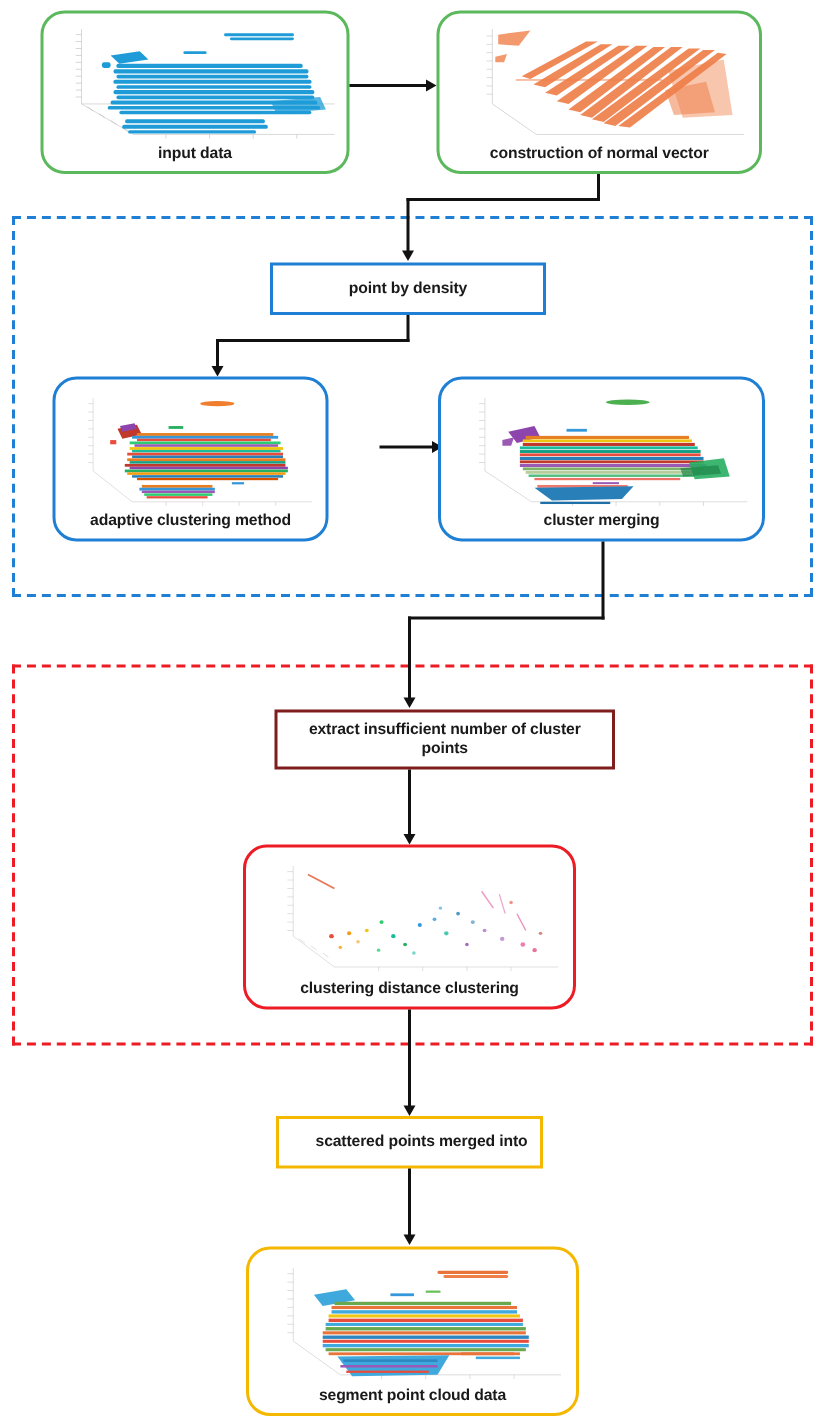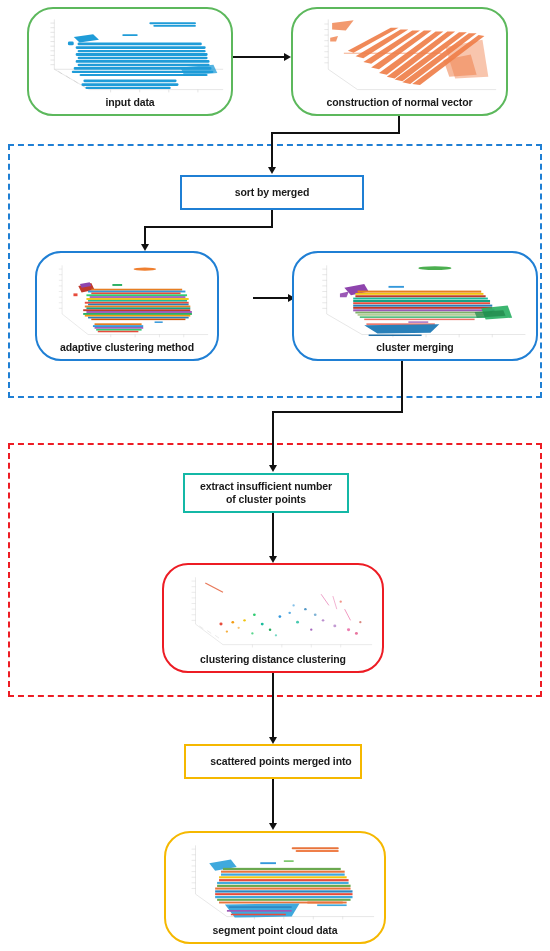--- a/index.html
+++ b/index.html
@@ -29,21 +29,21 @@
 
   .node {
     position: absolute;
     box-sizing: border-box;
     background: #ffffff;
     display: flex;
     flex-direction: column;
     align-items: center;
     justify-content: flex-start;
   }
-  .node.rounded { border-radius: 26px; }
+  .node.rounded { border-radius: 16px; }
   .node.proc {
     justify-content: center;
     border-radius: 0;
   }
   .node-label {
     font-size: 10.5px;
     font-weight: bold;
     color: #1a1a1a;
     text-align: center;
     line-height: 1.25;
@@ -190,21 +190,21 @@
 
   <div class="seg h" style="left:233px; top:56px; width:51px;"></div>
   <div class="arrow right" style="left:284px; top:53px;"></div>
 
   <div class="seg v" style="left:398px; top:116px; height:18px;"></div>
   <div class="seg h" style="left:271px; top:132px; width:129px;"></div>
   <div class="seg v" style="left:271px; top:132px; height:37px;"></div>
   <div class="arrow down" style="left:268px; top:167px;"></div>
 
   <div class="node proc" style="left:180px; top:175px; width:184px; height:35px; border:2px solid #1f7fd4;">
-    <div class="node-label">sort by merged</div>
+    <div class="node-label">point by density</div>
   </div>
 
   <div class="seg v" style="left:271px; top:210px; height:18px;"></div>
   <div class="seg h" style="left:144px; top:226px; width:129px;"></div>
   <div class="seg v" style="left:144px; top:226px; height:20px;"></div>
   <div class="arrow down" style="left:141px; top:244px;"></div>
 
   <div class="node rounded" style="left:35px; top:251px; width:184px; height:110px; border:2.5px solid #1f7fd4;">
     <div class="plot">
       <svg viewBox="0 0 212 92" preserveAspectRatio="none">
@@ -260,21 +260,21 @@
           <rect x="140" y="70" width="10" height="1.6" fill="#3498db"></rect>
         </g>
       </svg>
     </div>
     <div class="node-label">adaptive clustering method</div>
   </div>
 
   <div class="seg h" style="left:253px; top:297px; width:35px;"></div>
   <div class="arrow right" style="left:288px; top:294px;"></div>
 
-  <div class="node rounded" style="left:292px; top:251px; width:246px; height:110px; border:2.5px solid #1f7fd4;">
+  <div class="node rounded" style="left:292px; top:251px; width:218px; height:110px; border:2.5px solid #1f7fd4;">
     <div class="plot">
       <svg viewBox="0 0 212 92" preserveAspectRatio="none">
         <g stroke="#cfcfcf" stroke-width="0.5" fill="none">
           <path d="M26 10 L26 62 L58 84 L206 84"></path>
         </g>
         <g stroke="#bdbdbd" stroke-width="0.35">
           <line x1="22" y1="14" x2="26" y2="14"></line>
             <line x1="22" y1="20" x2="26" y2="20"></line>
           <line x1="22" y1="26" x2="26" y2="26"></line>
             <line x1="22" y1="32" x2="26" y2="32"></line>
@@ -317,21 +317,21 @@
       </svg>
     </div>
     <div class="node-label">cluster merging</div>
   </div>
 
   <div class="seg v" style="left:401px; top:361px; height:52px;"></div>
   <div class="seg h" style="left:272px; top:411px; width:131px;"></div>
   <div class="seg v" style="left:272px; top:411px; height:56px;"></div>
   <div class="arrow down" style="left:269px; top:465px;"></div>
 
-  <div class="node proc" style="left:183px; top:473px; width:166px; height:40px; border:2px solid #14b8a6;">
+  <div class="node proc" style="left:183px; top:473px; width:227px; height:40px; border:2px solid #7f1d1d;">
     <div class="node-label" style="padding:0 10px;">extract insufficient number of cluster points</div>
   </div>
 
   <div class="seg v" style="left:272px; top:513px; height:47px;"></div>
   <div class="arrow down" style="left:269px; top:556px;"></div>
 
   <div class="node rounded" style="left:162px; top:563px; width:222px; height:110px; border:2.5px solid #ed1c24;">
     <div class="plot">
       <svg viewBox="0 0 214 92" preserveAspectRatio="none">
         <g stroke="#d3d3d3" stroke-width="0.5" fill="none">

